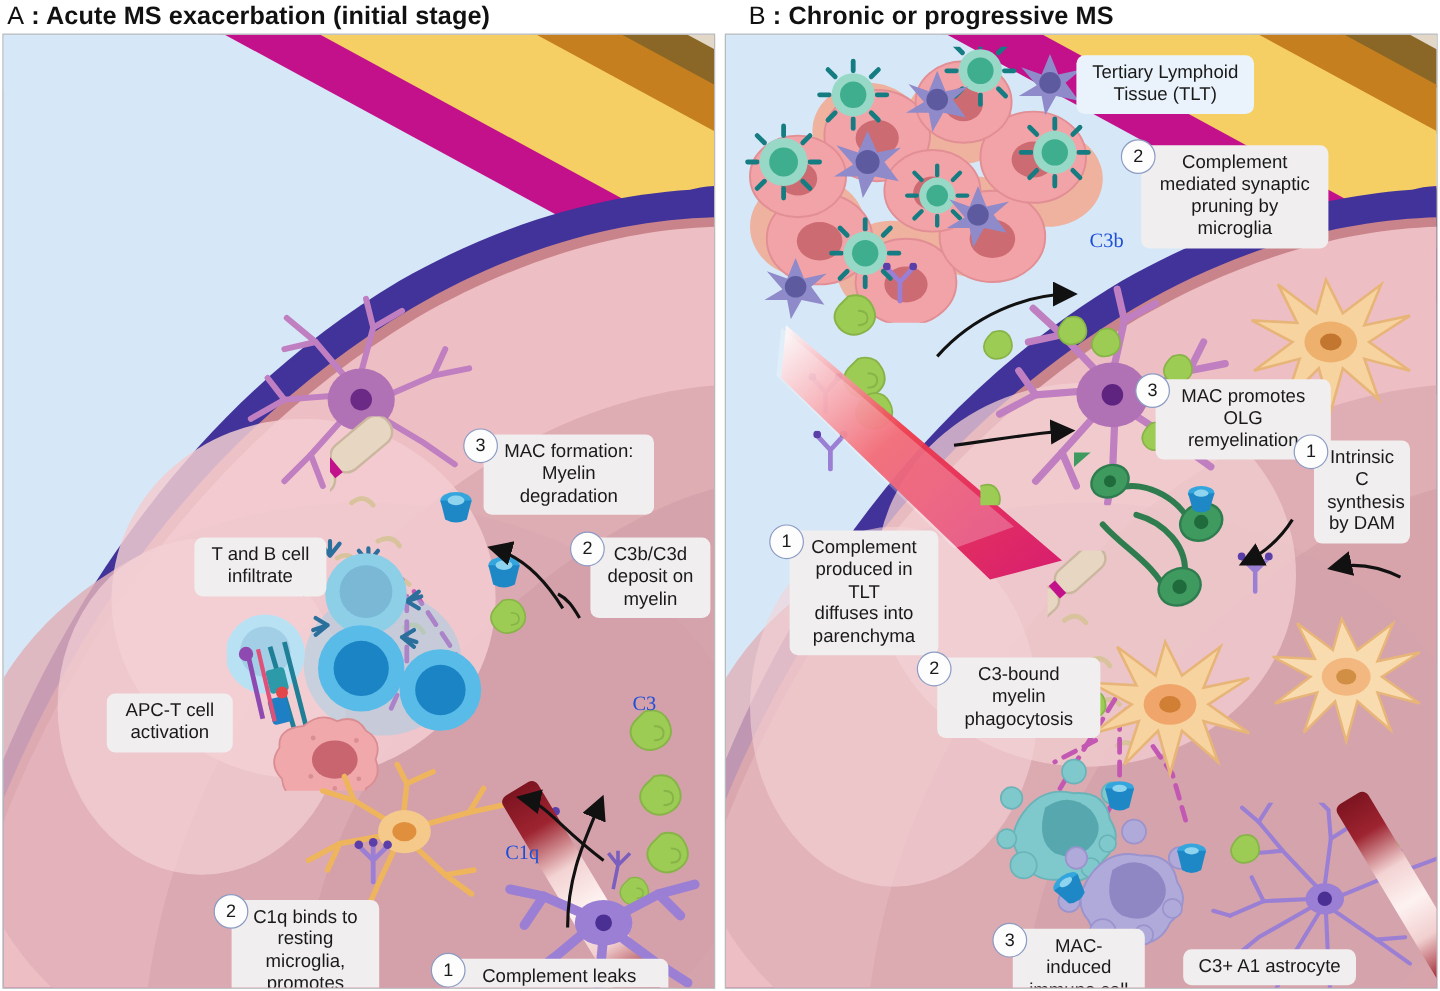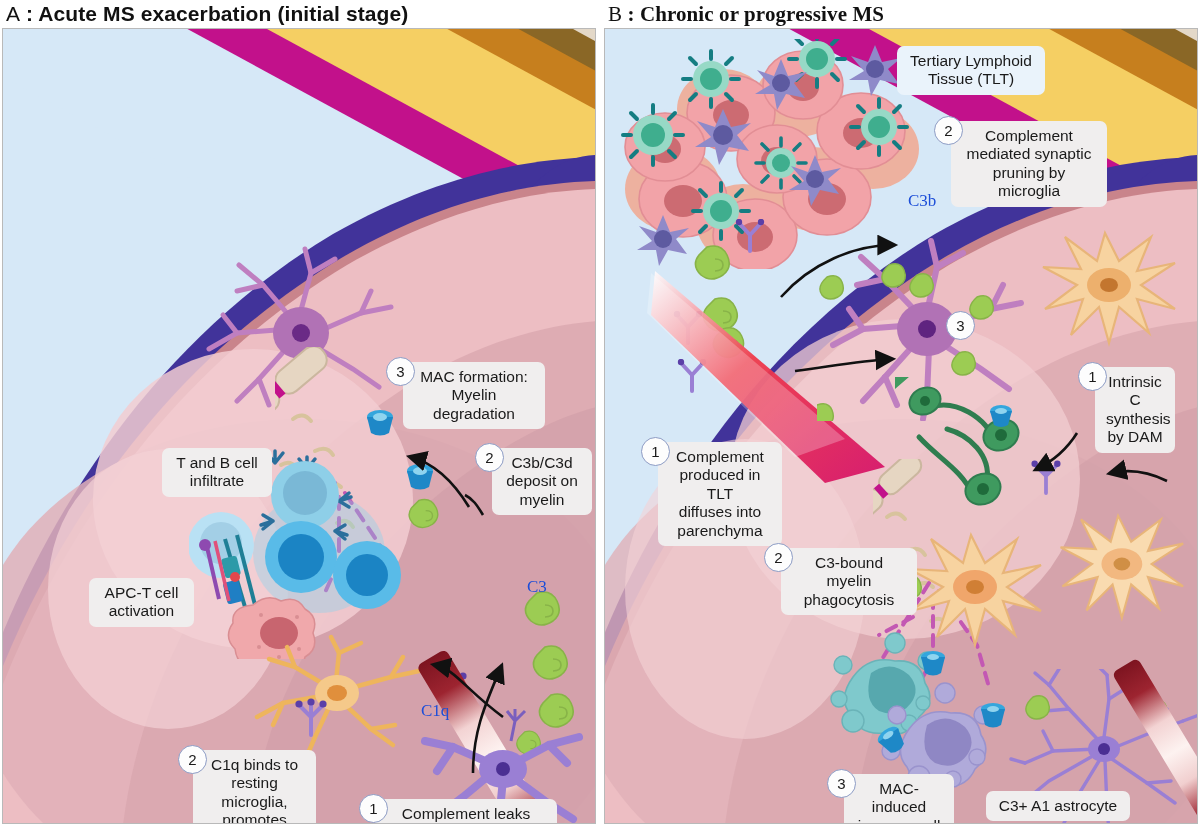--- a/index.html
+++ b/index.html
@@ -4,21 +4,21 @@
 <style>
   html,body{margin:0;padding:0;background:#ffffff;}
   body{width:1200px;height:826px;font-family:"Liberation Sans",sans-serif;overflow:hidden;}
   .figure{position:relative;width:1200px;height:826px;background:#fff;}
 
   
   .panel-title{position:absolute;top:2px;font-size:21px;color:#111;letter-spacing:.1px;white-space:nowrap;}
   .panel-title .pl{font-weight:400;}
   .panel-title .pt{font-weight:700;}
   #titleA{left:6px;}
-  #titleB{left:608px;font-family:Liberation Serif, serif;}
+  #titleB{left:624px;}
 
   
   .panel{position:absolute;top:28px;height:796px;overflow:hidden;background:#dce9f6;border:1px solid #b9b9b9;box-sizing:border-box;padding-left:32px;}
   #panelA{left:2px;width:594px;}
   #panelB{left:604px;width:594px;}
   .layer{position:absolute;}
 
   
   .callout{position:absolute;background:#f0eeee;border-radius:7px;
            color:#1a1a1a;font-size:15.5px;line-height:1.19;text-align:center;
@@ -731,20 +731,22 @@
 
     <div class="callout blue" style="left:292px;top:17px;width:148px">Tertiary Lymphoid
 Tissue (TLT)</div>
 
     <div class="badge" style="left:329px;top:87px">2</div>
     <div class="callout" style="left:346px;top:92px;width:156px">Complement
 mediated synaptic
 pruning by microglia</div>
 
     <div class="badge" style="left:341px;top:282px">3</div>
+    <div class="callout" style="left:358px;top:287px;width:146px">MAC promotes
+OLG remyelination</div>
 
     <div class="badge" style="left:473px;top:333px">1</div>
     <div class="callout" style="left:490px;top:338px;width:80px">Intrinsic C
 synthesis
 by DAM</div>
 
     <div class="badge" style="left:36px;top:408px">1</div>
     <div class="callout" style="left:53px;top:413px;width:124px">Complement
 produced in TLT
 diffuses into

